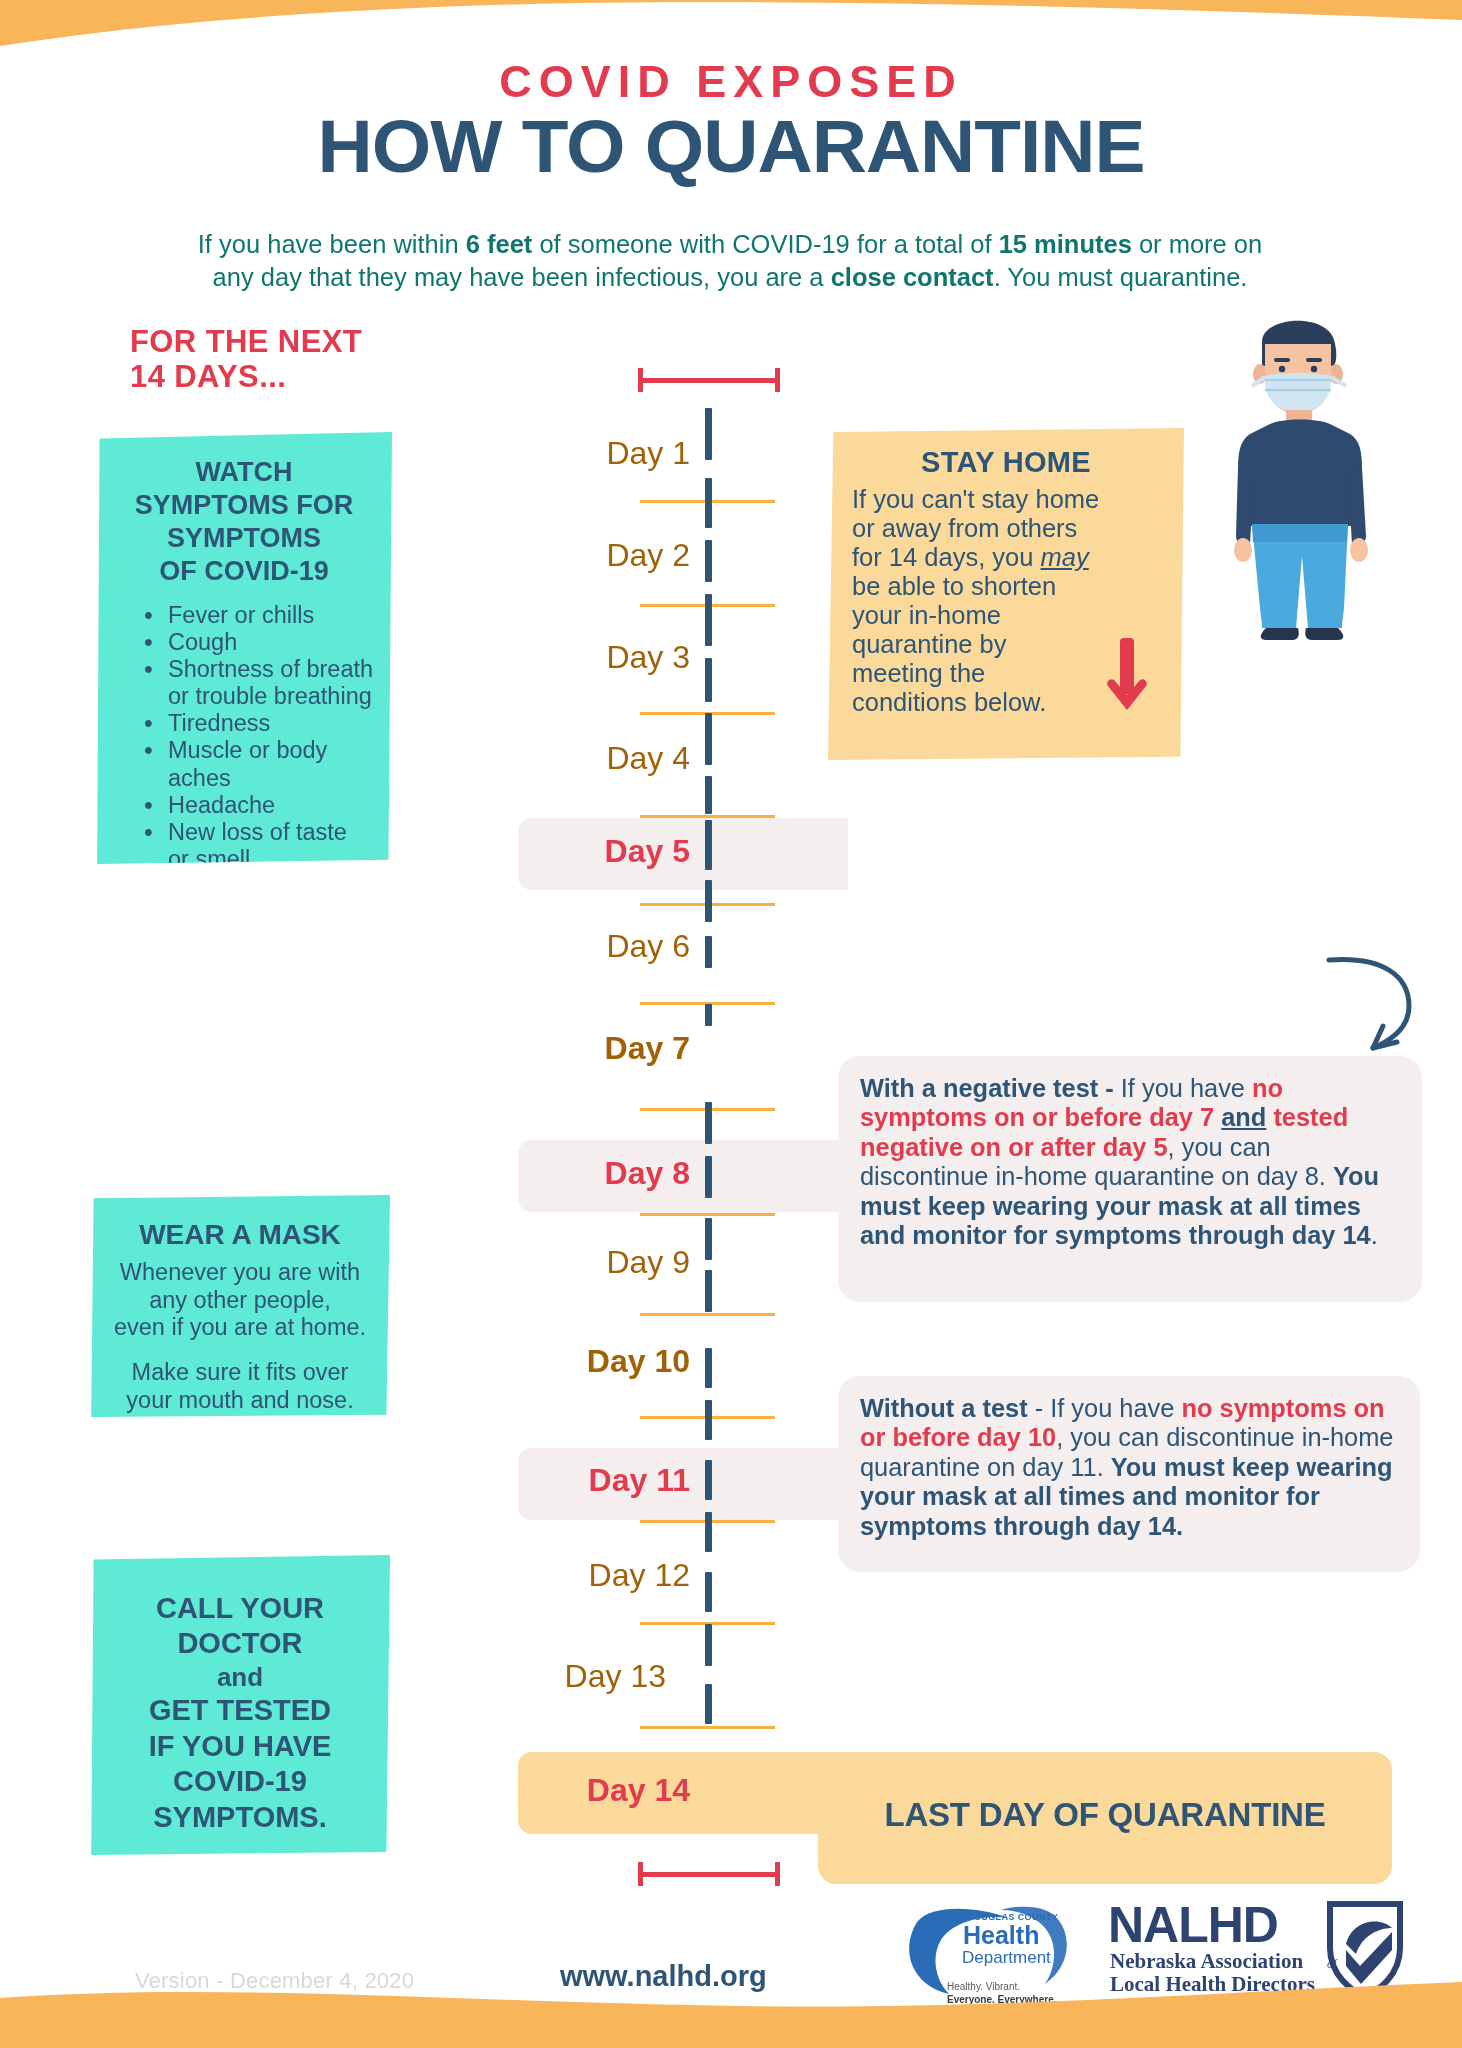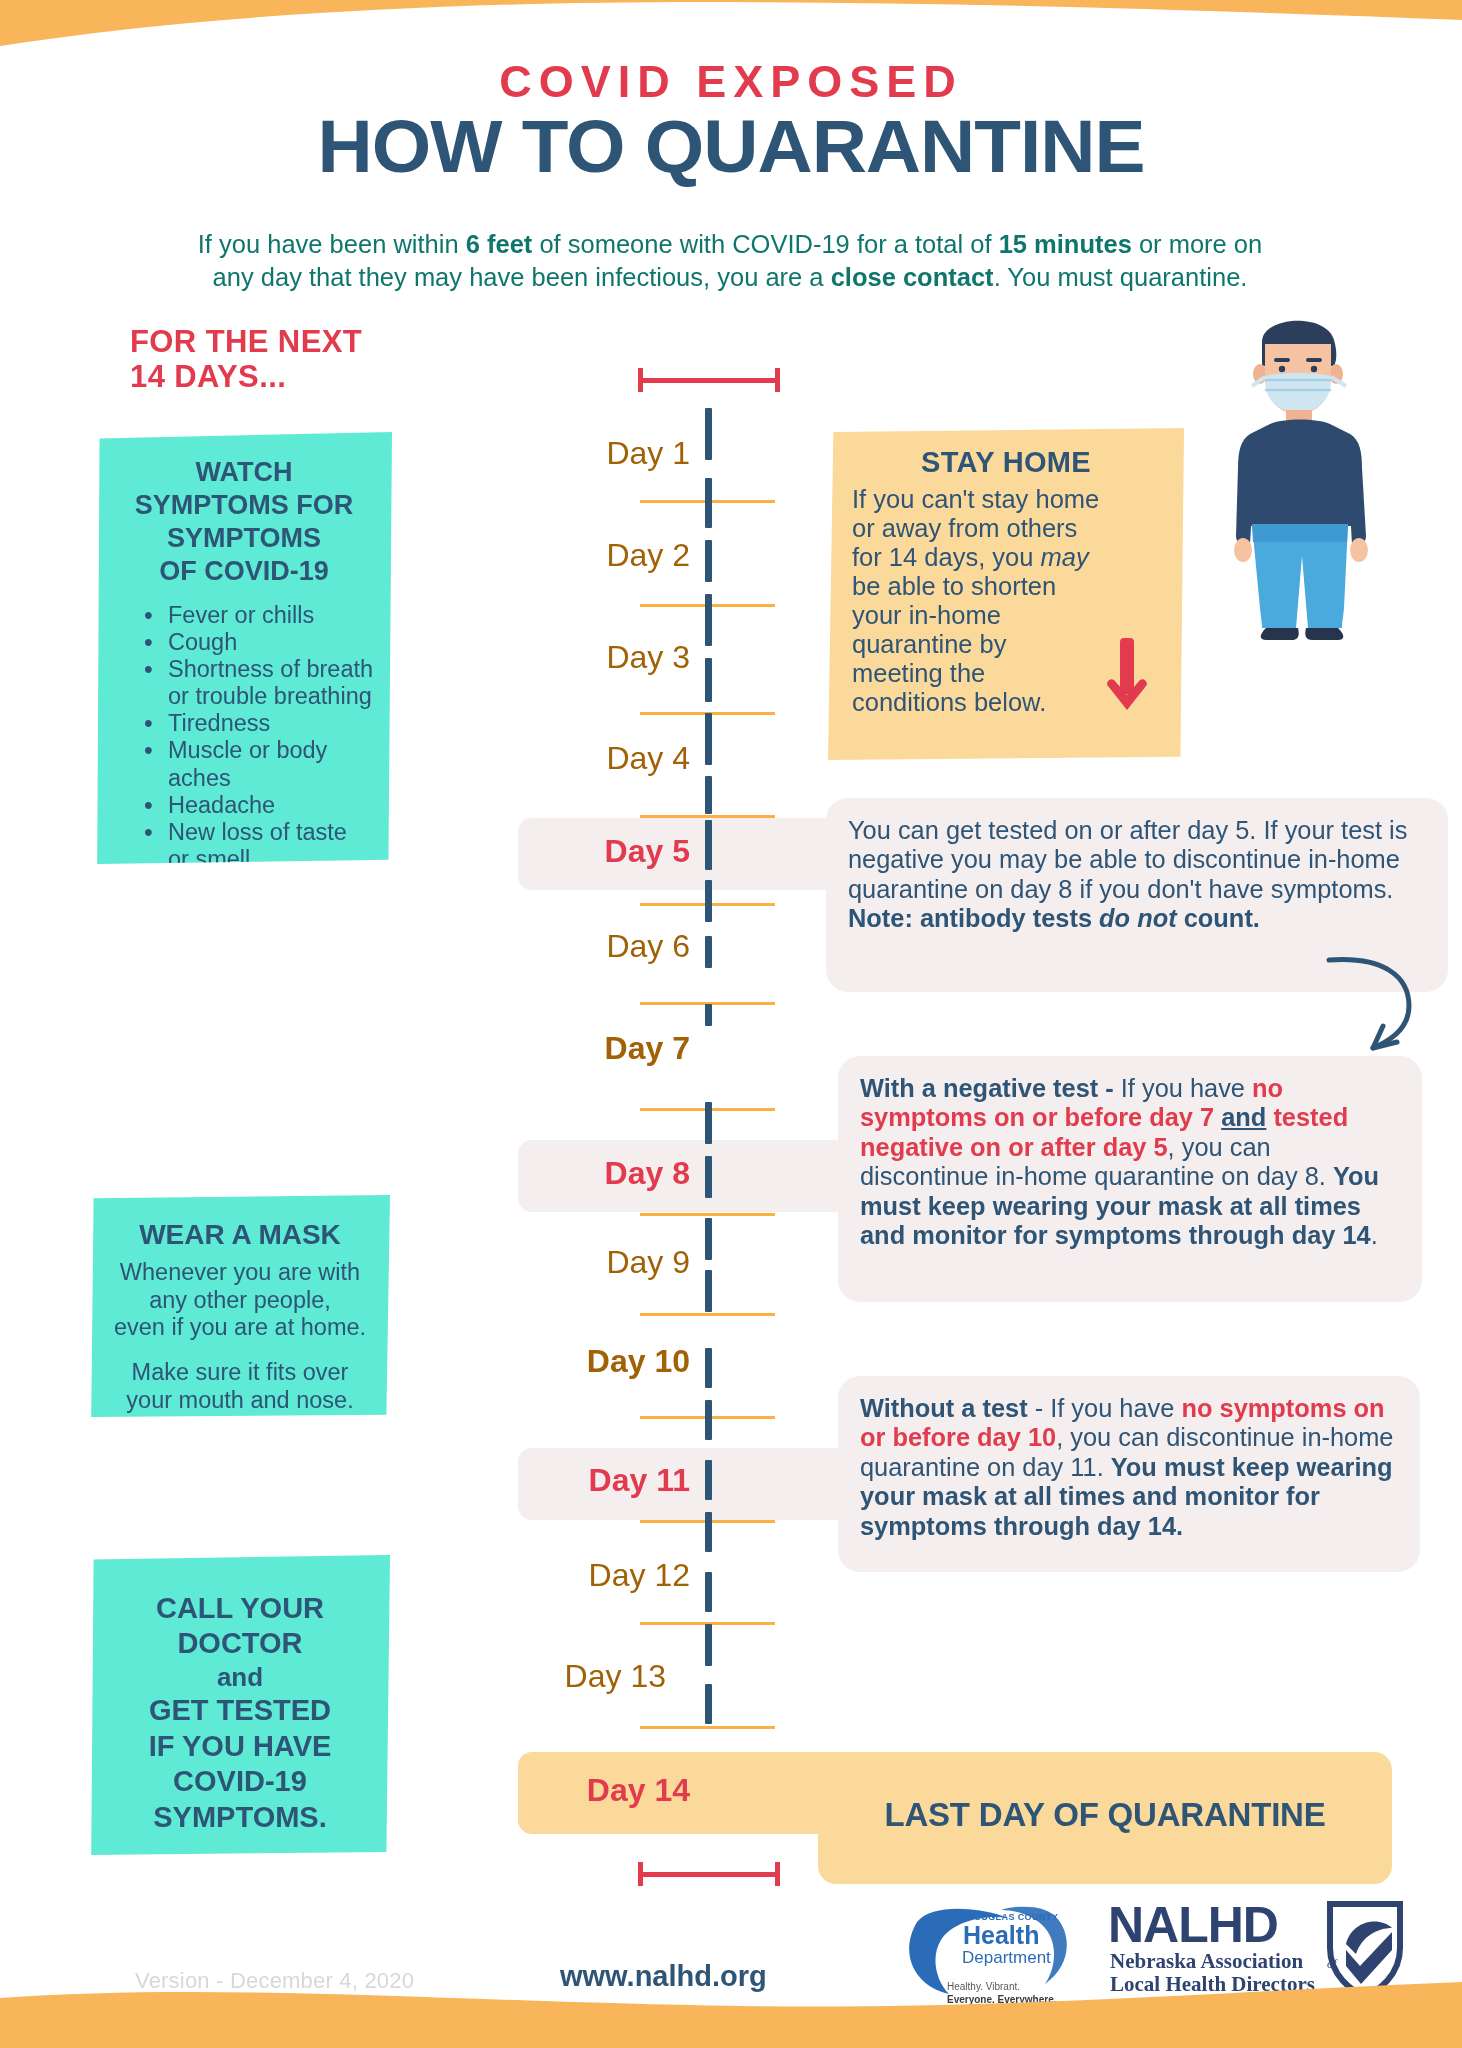--- a/index.html
+++ b/index.html
@@ -80,21 +80,21 @@
   }
   .dayband.d14{background:#fbd99b;border-radius:14px;}
 
   
   .stay{
     position:absolute;left:828px;top:428px;width:356px;height:332px;
     background:#fbd99b;clip-path:polygon(1.5% 1.2%,100% 0%,99% 99%,0% 100%);
   }
   .stay .ttl{font-size:29px;font-weight:bold;text-align:center;padding:18px 10px 6px 10px;letter-spacing:.3px;}
   .stay p{margin:0 0 0 24px;font-size:25.5px;line-height:1.135;width:280px;}
-  .stay i{font-style:italic;}
+  .stay i{font-style:italic;text-decoration:underline;}
 
   .arrow-down{position:absolute;right:36px;bottom:38px;width:42px;height:84px;}
 
   .callout{
     position:absolute;background:#f4eeee;border-radius:22px;color:#2e5476;
   }
   .callout p{margin:0;font-size:25.4px;line-height:1.16;}
   .callout b{font-weight:bold;}
   .callout .red{color:#e23b4e;font-weight:bold;}
   .callout .u{text-decoration:underline;font-weight:bold;}
@@ -329,23 +329,20 @@
       <span>conditions below.</span>
     </p>
     <div class="arrow-down">
       <svg width="42" height="84" viewBox="0 0 42 84">
         <rect x="14" y="0" width="14" height="56" rx="4" fill="#e23b4e"></rect>
         <path d="M2,48 L21,72 L40,48 C43,45 38,39 34,42 L21,57 L8,42 C4,39 -1,45 2,48 Z" fill="#e23b4e"></path>
       </svg>
     </div>
   </div>
 
-  <div class="callout c1">
-    <p><span>You can get tested on or after day 5. If your test is negative you may be able to discontinue in-home quarantine on day 8 if you don't have symptoms. </span><b>Note: antibody tests </b><b><i>do not</i></b><b> count.</b></p>
-  </div>
 
   <div class="curvearrow">
     <svg width="120" height="120" viewBox="0 0 120 120">
       <path d="M4,10 C58,6 84,26 84,56 C84,74 72,88 48,98" stroke="#2e5476" stroke-width="5" fill="none" stroke-linecap="round"></path>
       <path d="M48,98 L72,92 M48,98 L58,76" stroke="#2e5476" stroke-width="5" fill="none" stroke-linecap="round"></path>
     </svg>
   </div>
 
   <div class="callout c2">
     <p><b>With a negative test - </b><span>If you have </span><span class="red">no symptoms on or before day 7 </span><span class="u">and</span><span class="red"> tested negative on or after day 5</span><span>, you can discontinue in-home quarantine on day 8. </span><b>You must keep wearing your mask at all times and monitor for symptoms through day 14</b><span>.</span></p>

